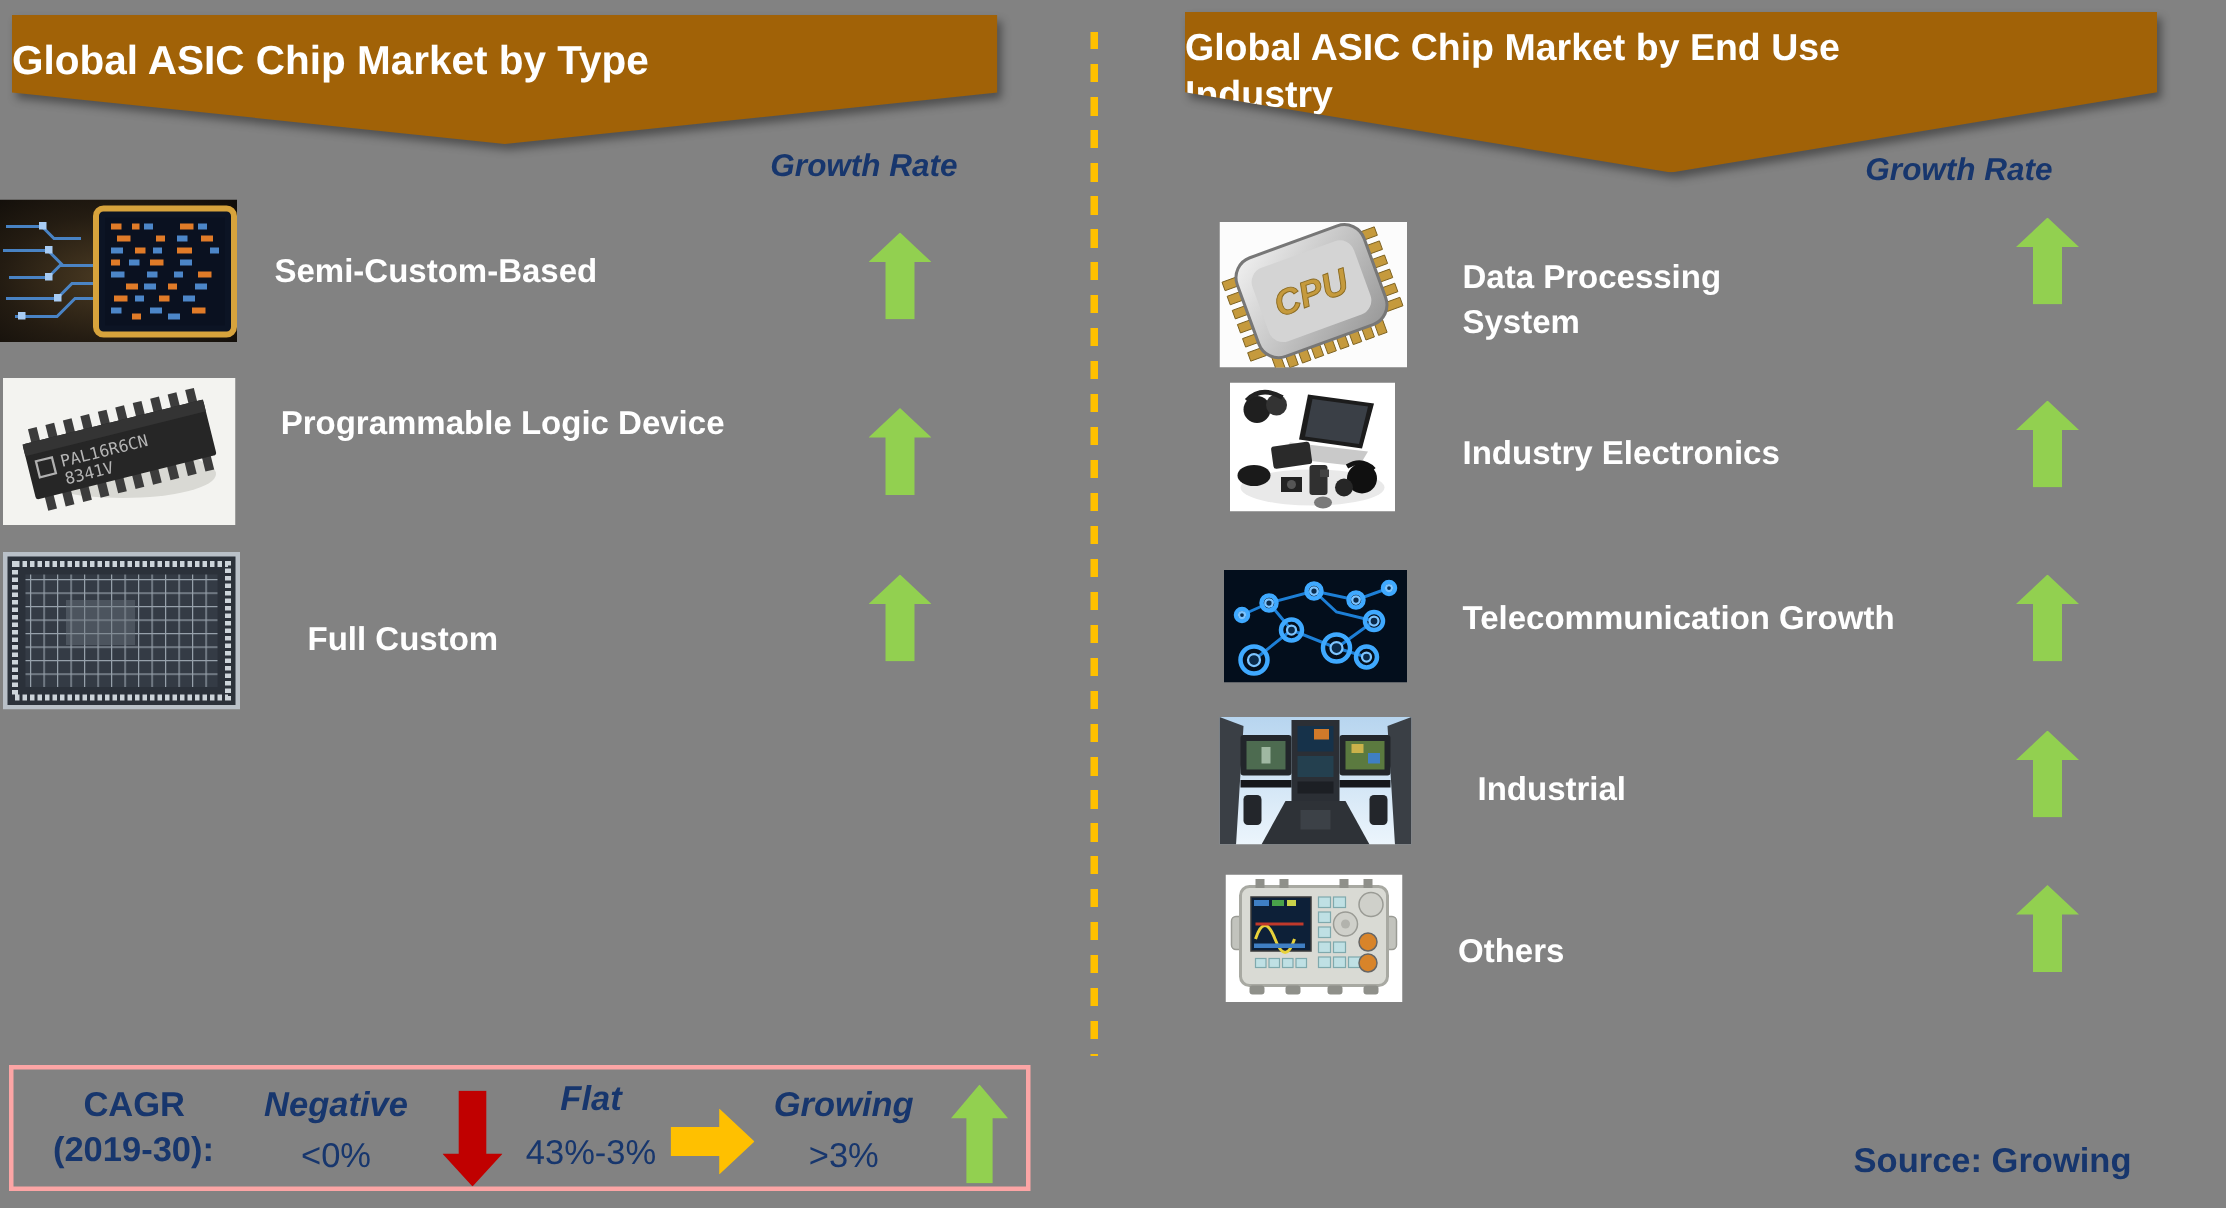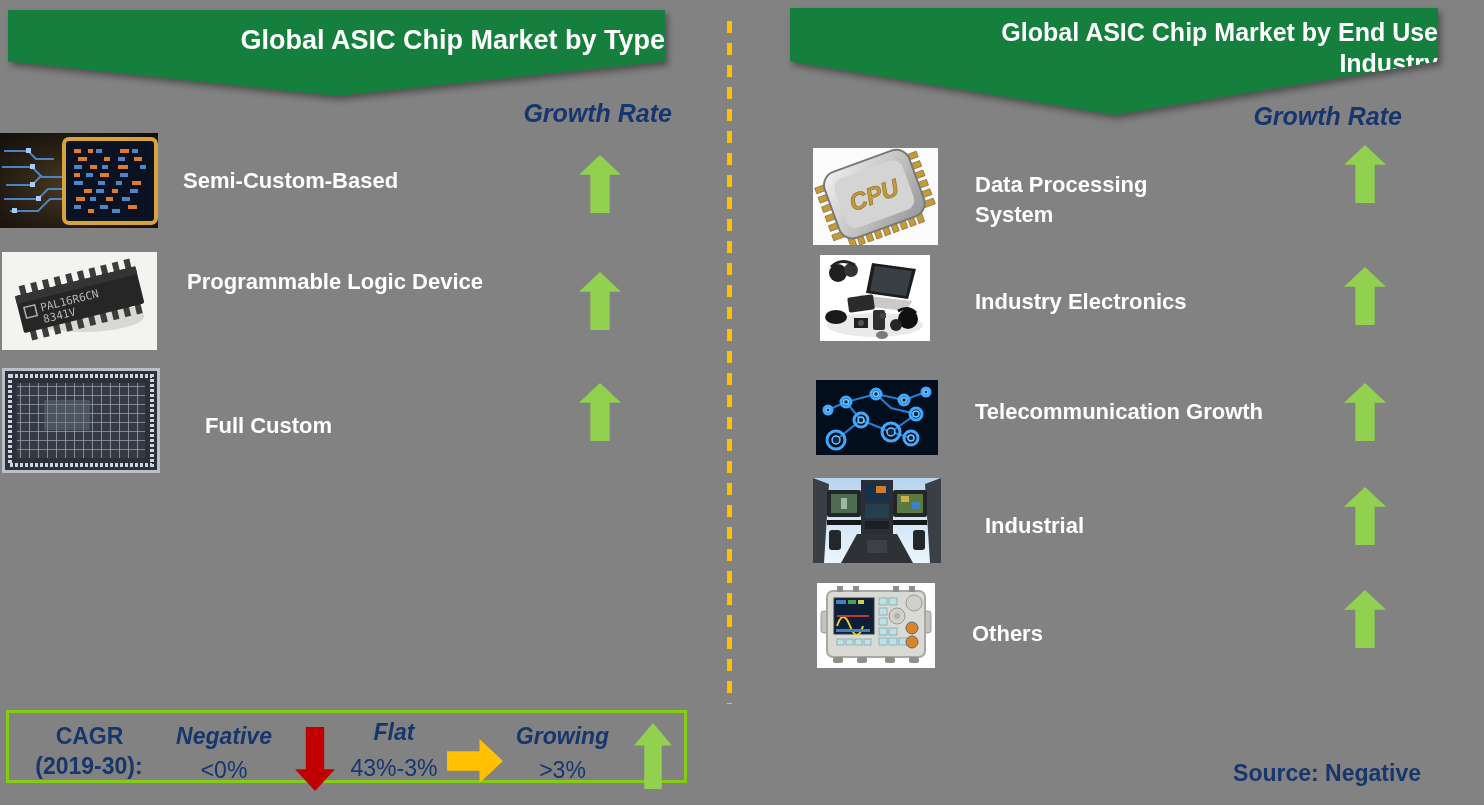--- a/index.html
+++ b/index.html
@@ -3,43 +3,43 @@
 <meta charset="utf-8">
 <style>
   html,body { margin:0; padding:0; }
   body {
     width:1484px; height:805px; position:relative; overflow:hidden;
     background:#828282;
     font-family:"Liberation Sans", sans-serif;
   }
   .banner-wrap { position:absolute; filter:drop-shadow(3px 4px 3px rgba(0,0,0,0.38)); }
   .banner {
-    background:#15803d; color:#ffffff; font-weight:bold; text-align:right;
+    background:#a16207; color:#ffffff; font-weight:bold; text-align:left;
     clip-path:polygon(0 0, 100% 0, 100% 60%, 50% 100%, 0 60%);
   }
   .banner.two-line { clip-path:polygon(0 0, 100% 0, 100% 50%, 50% 100%, 0 50%); }
   .growth-rate {
-    position:absolute; font-weight:bold; font-style:italic; font-size:25px;
-    color:#17366d; text-align:right;
+    position:absolute; font-weight:bold; font-style:italic; font-size:21px;
+    color:#17366d; text-align:center;
   }
   .item-label {
     position:absolute; font-weight:bold; font-size:22px; color:#ffffff; line-height:1.38;
   }
   .thumb { position:absolute; }
   .arrow { position:absolute; }
   .arrow-up   { background:#92D050; clip-path:polygon(50% 0%, 100% 34%, 73% 34%, 73% 100%, 27% 100%, 27% 34%, 0% 34%); }
   .arrow-down { background:#C00000; clip-path:polygon(27% 0%, 73% 0%, 73% 66%, 100% 66%, 50% 100%, 0% 66%, 27% 66%); }
   .arrow-right{ background:#FFC000; clip-path:polygon(0% 28%, 58% 28%, 58% 0%, 100% 50%, 58% 100%, 58% 72%, 0% 72%); }
   .divider {
     position:absolute; left:727px; top:21px; width:5px; height:683px;
     background:repeating-linear-gradient(to bottom, #FFC000 0 12px, transparent 12px 22px);
   }
   .legend {
-    position:absolute; left:6px; top:710px; width:681px; height:73px;
-    border:3px solid #84cc16; box-sizing:border-box;
+    position:absolute; left:6px; top:710px; width:681px; height:84px;
+    border:3px solid #fca5a5; box-sizing:border-box;
   }
   .legend .lg-text { position:absolute; color:#17366d; text-align:center; font-size:23px; }
   .lg-bold { font-weight:bold; }
   .lg-italic { font-weight:bold; font-style:italic; }
   .source {
     position:absolute; left:1121px; top:760px; width:300px; text-align:right;
     font-weight:bold; font-size:23px; color:#17366d;
   }
 </style>
 </head>
@@ -390,13 +390,13 @@
 
   <div class="lg-text lg-italic" style="left:330px; top:6px; width:110px;">Flat</div>
   <div class="lg-text" style="left:330px; top:42px; width:110px;">43%-3%</div>
   <div class="arrow arrow-right" style="left:438px; top:26px; width:56px; height:44px;"></div>
 
   <div class="lg-text lg-italic" style="left:496px; top:10px; width:115px;">Growing</div>
   <div class="lg-text" style="left:496px; top:44px; width:115px;">&gt;3%</div>
   <div class="arrow arrow-up" style="left:625px; top:10px; width:38px; height:66px;"></div>
 </div>
 
-<div class="source">Source: Negative</div>
+<div class="source">Source: Growing</div>
 
 </body></html>

